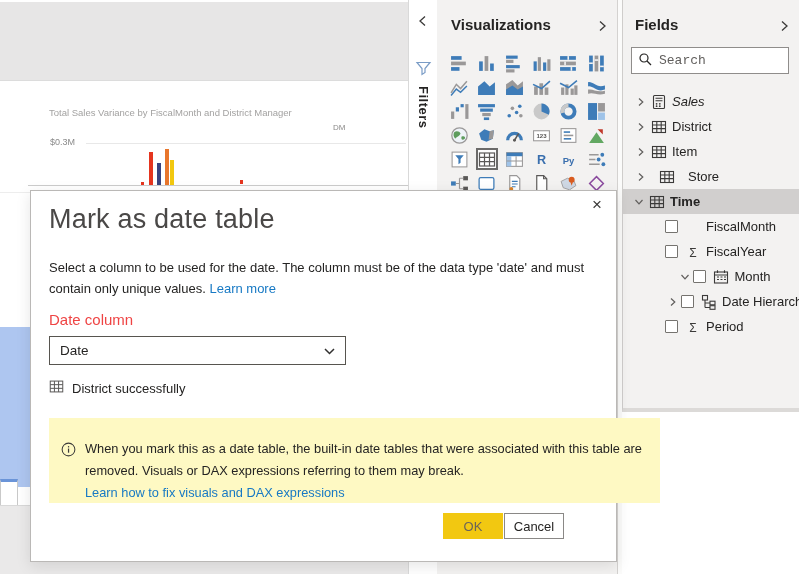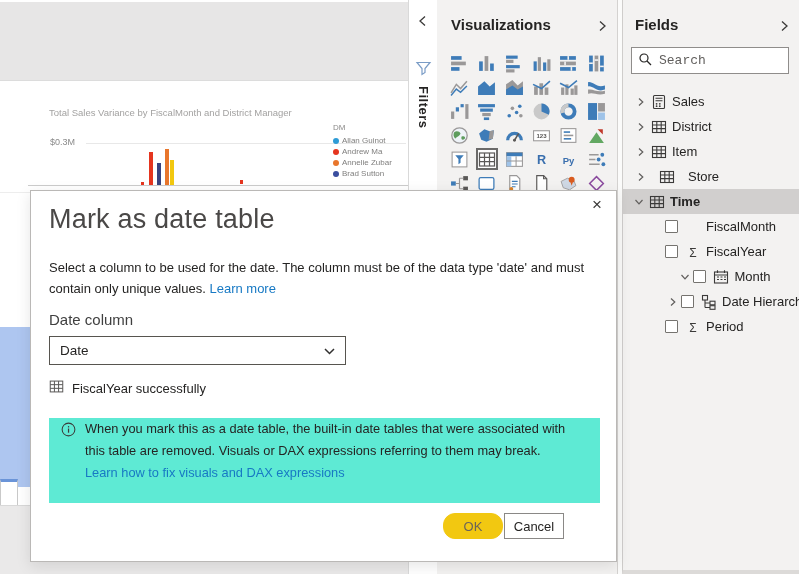--- a/index.html
+++ b/index.html
@@ -32,42 +32,42 @@
   
   #viz-pane{position:absolute;left:437px;top:0;width:181px;height:574px;background:#f3f2f1;border-right:1px solid #d4d2d0;z-index:2;box-sizing:border-box}
   .pane-title{position:absolute;left:14px;top:16px;font-size:15px;font-weight:600;color:#252423}
   .pane-expand{position:absolute;right:10px;top:18px}
   .viz-grid{position:absolute;left:9px;top:52px;width:164px;display:grid;grid-template-columns:repeat(6,1fr);grid-auto-rows:24px;justify-items:center}
   .viz-icon{width:22px;height:22px;display:flex;align-items:center;justify-content:center;box-sizing:border-box}
   .viz-icon.selected{border:2px solid #6b6a69;background:#fdfdfd}
 
   
   #pane-gap{position:absolute;left:618px;top:0;width:4px;height:574px;background:#fbfbfa;z-index:2}
-  #fields-pane{position:absolute;left:622px;top:0;width:177px;height:574px;background:#f3f2f1;border-left:1px solid #cfcdcb;box-sizing:border-box;z-index:2;border-bottom:4px solid #dcdad8}
+  #fields-pane{position:absolute;left:622px;top:0;width:177px;height:412px;background:#f3f2f1;border-left:1px solid #cfcdcb;box-sizing:border-box;z-index:2;border-bottom:4px solid #dcdad8}
   .search-box{position:absolute;left:8px;top:47px;width:158px;height:27px;background:#fff;border:1px solid #8f8d8b;display:flex;align-items:center;padding:0 6px;box-sizing:border-box;gap:5px}
   .search-box input{border:none;outline:none;flex:1;min-width:0;font-size:13px;font-family:Liberation Mono, monospace;color:#252423;background:transparent}
   .search-box input::placeholder{color:#605e5c}
   .fields-tree{position:absolute;left:0;top:89px;width:100%}
   .tree-row{display:flex;align-items:center;height:25px;font-size:13px;color:#252423;box-sizing:border-box}
   .tree-row.selected{background:#d1cfce}
   .chev-slot{width:16px;display:flex;justify-content:center;flex:none}
   .cb{width:13px;height:13px;border:1px solid #75736f;background:#fff;border-radius:1px;margin-right:5px;flex:none;box-sizing:border-box}
   .icon-slot{width:20px;display:flex;justify-content:center;margin-right:3px;flex:none}
   .tree-label{white-space:nowrap}
 
   
   #dialog{position:absolute;left:30px;top:190px;width:587px;height:372px;background:#fff;border:1px solid #bab8b6;z-index:5;box-shadow:0 4px 14px rgba(0,0,0,.10);box-sizing:border-box}
   .dialog-close{position:absolute;top:3px;right:9px;width:20px;height:20px;display:flex;align-items:center;justify-content:center;font-size:17px;color:#3b3a39;line-height:1}
   .dialog-title{position:absolute;left:18px;top:13px;font-size:27px;font-weight:300;color:#4a4847;letter-spacing:.2px}
   .dialog-body{position:absolute;left:18px;top:66px;width:556px;font-size:13px;line-height:21px;color:#252423}
   .link{color:#1779c4}
-  .date-col-label{position:absolute;left:18px;top:120px;font-size:15px;color:#404040}
+  .date-col-label{position:absolute;left:18px;top:120px;font-size:15px;color:#ef4444}
   .dropdown{position:absolute;left:18px;top:145px;width:297px;height:29px;border:1px solid #57554f;background:#fff;box-sizing:border-box;display:flex;align-items:center;justify-content:space-between;padding:0 10px;font-size:13.5px}
   .validated{position:absolute;left:18px;top:188px;display:flex;align-items:center;gap:8px;font-size:13px}
-  .infobox{position:absolute;left:18px;top:227px;width:551px;height:85px;background:#5eead4;box-sizing:border-box;padding:0 12px 0 12px}
+  .infobox{position:absolute;left:18px;top:227px;width:611px;height:85px;background:#fef9c3;box-sizing:border-box;padding:20px 12px 0 12px}
   .infobox-inner{display:flex;gap:9px;font-size:12.8px;line-height:22px;color:#252423}
   .info-icon{flex:none;margin-top:4px}
   .btn{position:absolute;top:322px;width:60px;height:26px;font-size:13px;font-family:inherit;text-align:center;line-height:24px;box-sizing:border-box}
   .btn-ok{left:412px;background:#F2C811;border:1px solid #F2C811;color:#6b6458}
   .btn-cancel{left:473px;background:#fff;border:1px solid #8a8886;color:#252423}
 </style>
 </head>
 <body>
 
 <div id="canvas">
@@ -85,38 +85,20 @@
       <span class="bar" style="left: 149px; top: 152px; height: 33px; background: rgb(229, 53, 31);"></span>
       <span class="bar" style="left: 157px; top: 163px; height: 22px; background: rgb(56, 67, 127);"></span>
       <span class="bar" style="left: 165px; top: 149px; height: 36px; background: rgb(232, 118, 44);"></span>
       <span class="bar" style="left: 170px; top: 160px; height: 25px; background: rgb(242, 200, 15);"></span>
       <span class="bar" style="left: 141px; top: 182px; width: 3px; height: 3px; background: rgb(229, 53, 31);"></span>
       <span class="bar" style="left: 240px; top: 180px; width: 3px; height: 4px; background: rgb(229, 53, 31);"></span>
     </div>
 
   <div class="legend">
     <div class="legend-title">DM</div>
-    <div id="legend-rows">
-        <div class="legend-row">
-          <span class="legend-dot" style="background: rgb(46, 155, 214);"></span>
-          <span>Allan Guinot</span>
-        </div>
-        <div class="legend-row">
-          <span class="legend-dot" style="background: rgb(229, 53, 31);"></span>
-          <span>Andrew Ma</span>
-        </div>
-        <div class="legend-row">
-          <span class="legend-dot" style="background: rgb(232, 118, 44);"></span>
-          <span>Annelie Zubar</span>
-        </div>
-        <div class="legend-row">
-          <span class="legend-dot" style="background: rgb(58, 78, 159);"></span>
-          <span>Brad Sutton</span>
-        </div>
-      </div>
   </div>
 </div>
 
 <div id="filters-strip">
   <span class="strip-chev">
     <svg width="9" height="12" viewBox="0 0 9 12">
         <path d="M7,1.5 L2,6 L7,10.5" stroke="#3b3a39" stroke-width="1.3" fill="none"></path>
       </svg>
   </span>
   <span class="strip-funnel">
@@ -400,21 +382,21 @@
   <div class="search-box">
     <span>
       <svg width="14" height="14" viewBox="0 0 14 14">
           <circle cx="6" cy="6" r="4" fill="none" stroke="#252423" stroke-width="1.2"></circle>
           <path d="M9,9 L13,13" stroke="#252423" stroke-width="1.2"></path>
         </svg>
     </span>
     <input placeholder="Search" style="">
   </div>
   <div class="fields-tree" id="fields-tree">
-      <div class="tree-row" style="padding-left: 10px;">
+      <div class="tree-row" style="padding-left: 10px; font-style: italic;">
         <span class="chev-slot">
           <svg width="10" height="10" viewBox="0 0 10 10">
             <path d="M3,1.5 L6.8,5 L3,8.5" stroke="#605e5c" stroke-width="1.2" fill="none"></path>
           </svg>
         </span>
         <span class="icon-slot">
           <svg width="16" height="16" viewBox="0 0 16 16">
             <rect x="2.5" y="1.5" width="11" height="13" rx="1" fill="none" stroke="#3b3a39" stroke-width="1.1"></rect>
             <path d="M4.5,4.3 H11.5 M4.5,6.8 H11.5" stroke="#3b3a39" stroke-width="1.1"></path>
             <circle cx="5.6" cy="9.8" r=".9" fill="#3b3a39"></circle>
@@ -558,32 +540,32 @@
         </svg>
     </span>
   </div>
   <div class="validated">
     <span>
       <svg width="15" height="15" viewBox="0 0 18 18">
           <rect x="1.5" y="2.5" width="15" height="13" fill="#fff" stroke="#5a5857" stroke-width="1.2"></rect>
           <path d="M1.5,6.8 H16.5 M1.5,11.2 H16.5 M6.5,2.5 V15.5 M11.5,2.5 V15.5" stroke="#5a5857" stroke-width="1.2"></path>
         </svg>
     </span>
-    <span>FiscalYear successfully</span>
+    <span>District successfully</span>
   </div>
   <div class="infobox">
     <div class="infobox-inner">
       <span class="info-icon">
         <svg width="15" height="15" viewBox="0 0 16 16">
             <circle cx="8" cy="8" r="6.8" fill="none" stroke="#3b3a39" stroke-width="1.1"></circle>
             <rect x="7.4" y="7" width="1.3" height="4.4" fill="#3b3a39"></rect>
             <rect x="7.4" y="4.4" width="1.3" height="1.4" fill="#3b3a39"></rect>
           </svg>
       </span>
       <span>
         <span>When you mark this as a date table, the built-in date tables that were associated with this table are removed. Visuals or DAX expressions referring to them may break.</span><br>
         <span class="link">Learn how to fix visuals and DAX expressions</span>
       </span>
     </div>
   </div>
-  <button class="btn btn-ok" id="ok-btn" style="background: rgb(242, 200, 17); border-color: rgb(242, 200, 17); border-radius: 12px;">OK</button>
+  <button class="btn btn-ok" id="ok-btn" style="background: rgb(242, 200, 17); border-color: rgb(242, 200, 17);">OK</button>
   <button class="btn btn-cancel">Cancel</button>
 </div>
 
 </body></html>

